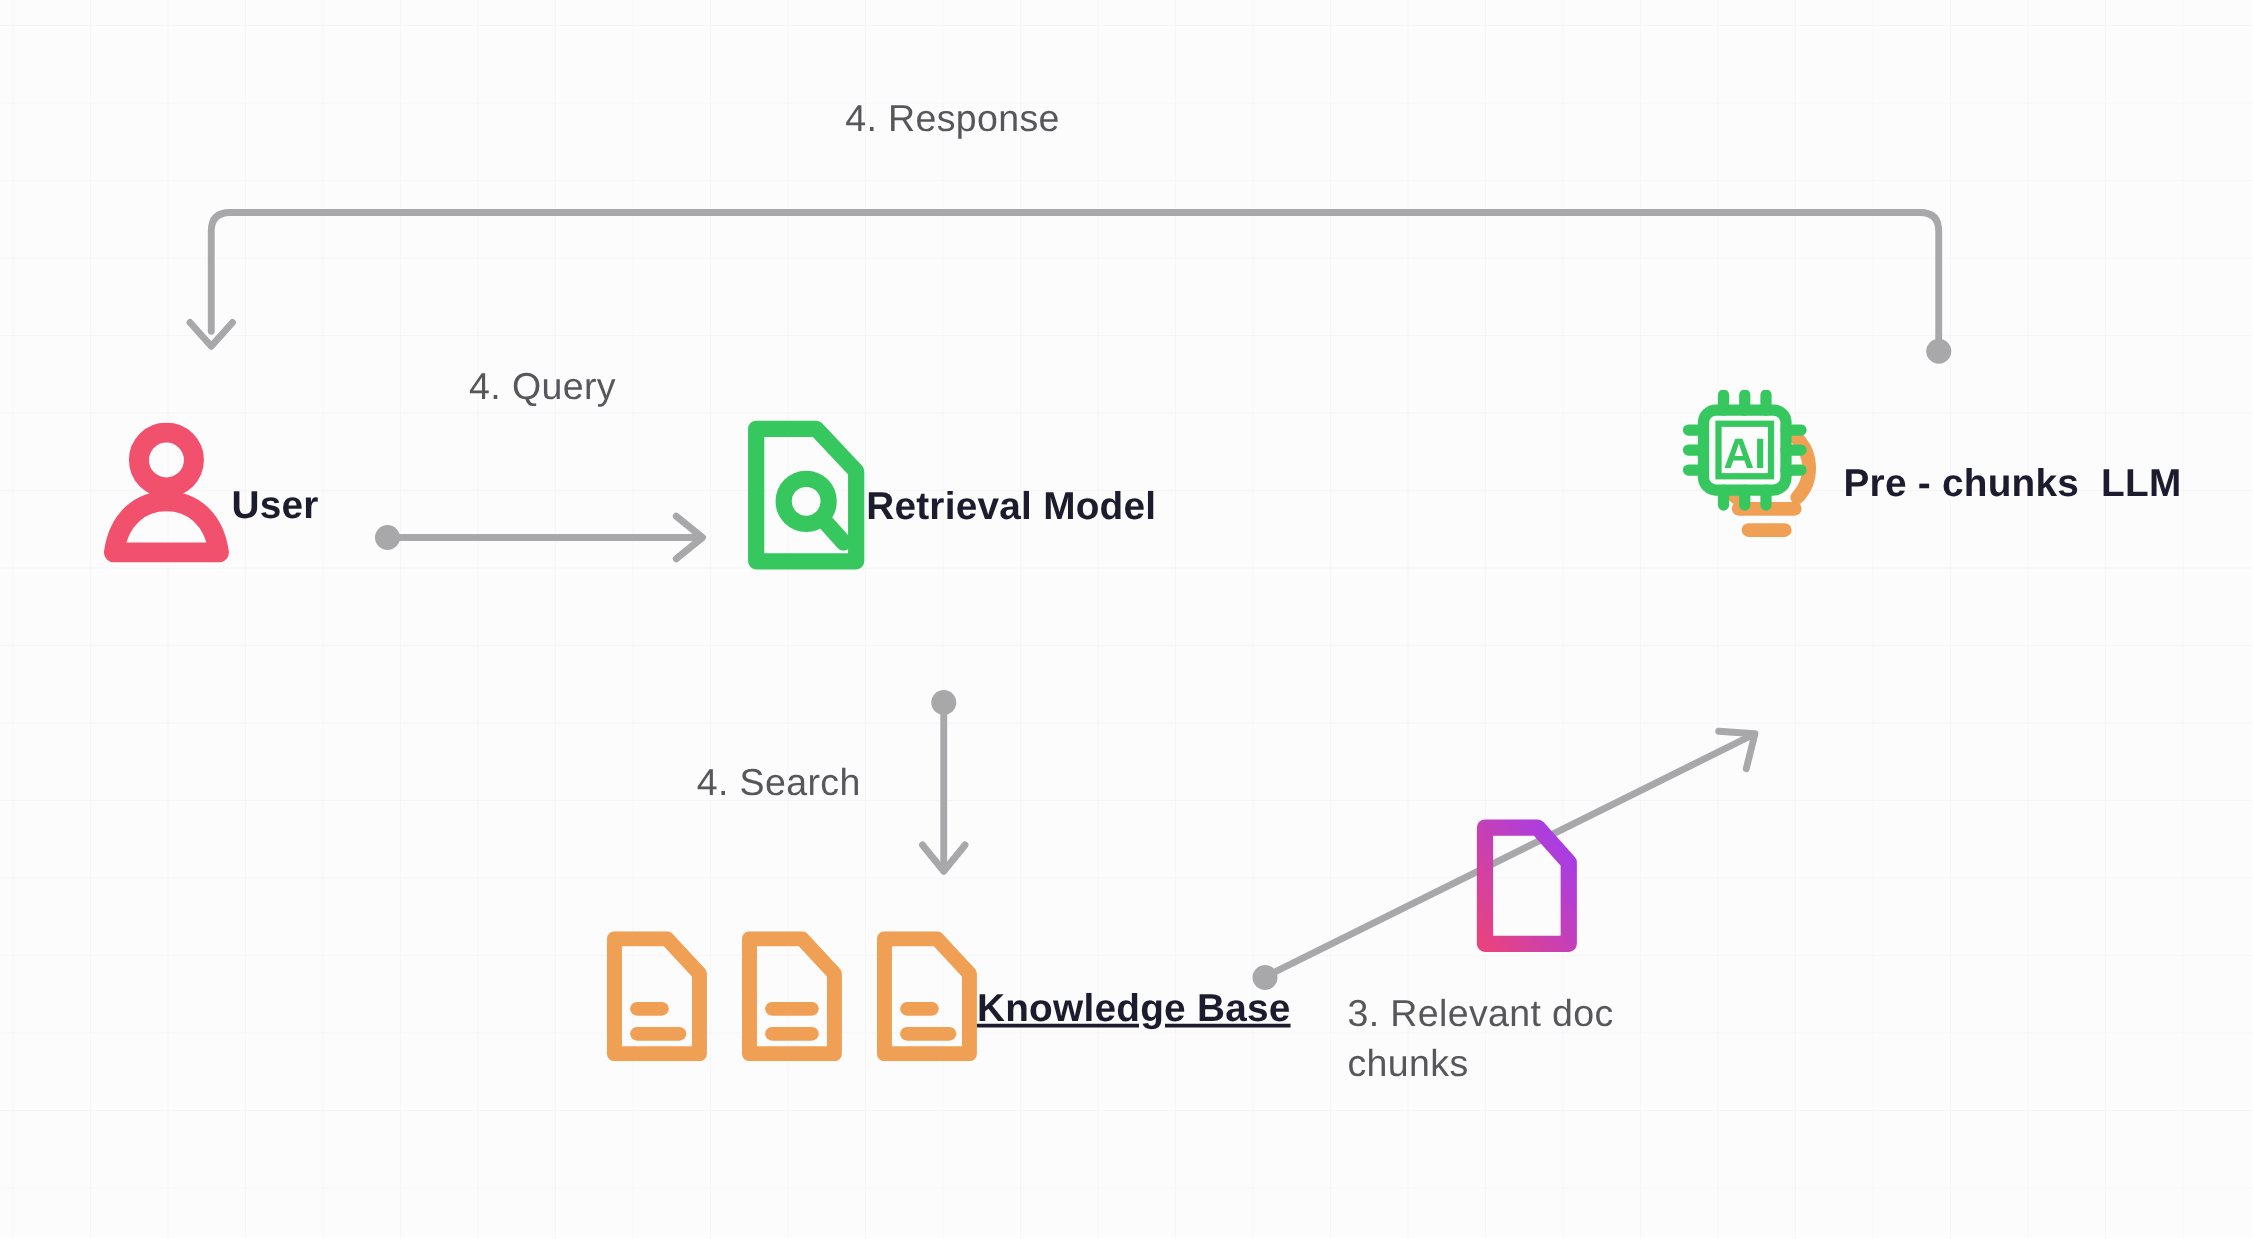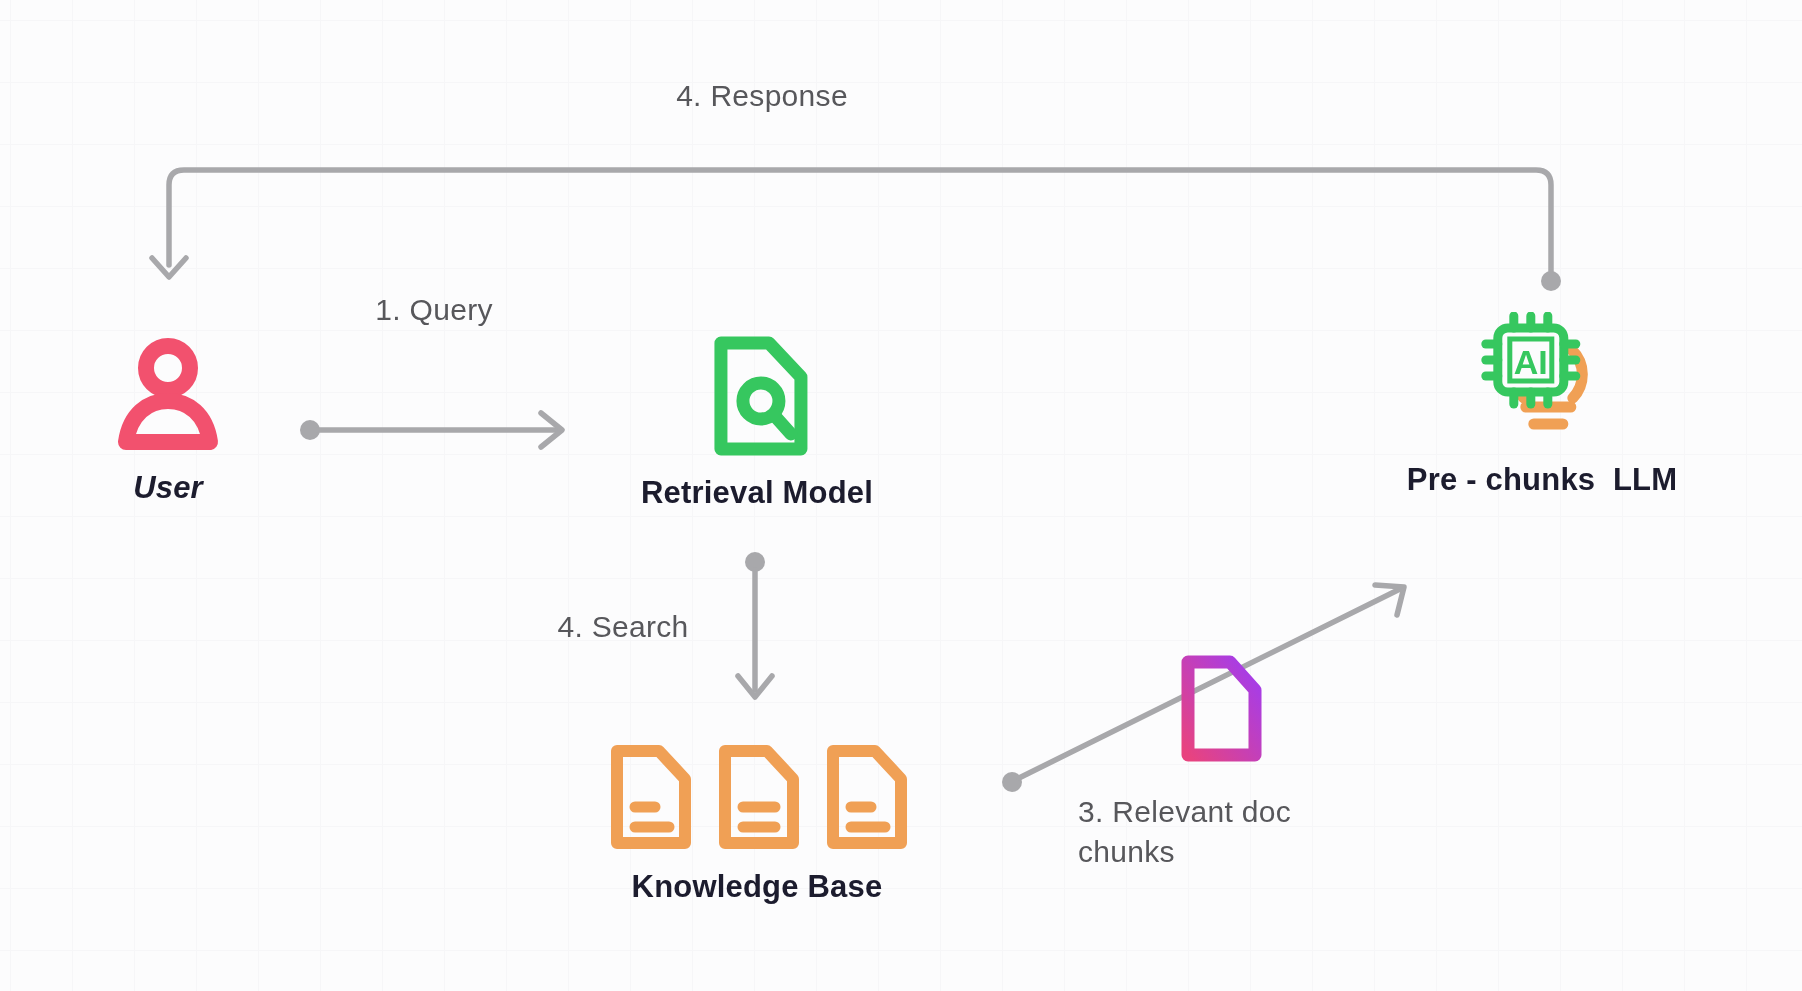--- a/index.html
+++ b/index.html
@@ -23,21 +23,21 @@
   #edges {
     position: absolute;
     inset: 0;
     width: 1802px;
     height: 991px;
     pointer-events: none;
   }
   .node {
     position: absolute;
     display: flex;
-    flex-direction: column;
+    flex-direction: row;
     align-items: center;
   }
   .node-label {
     font-weight: bold;
     color: #1c1c2e;
     font-size: 31px;
     letter-spacing: 0.2px;
     white-space: pre;
     text-align: center;
   }
@@ -79,35 +79,35 @@
 
     <g>
       <circle cx="1012" cy="782" r="10" fill="#a8a8ab"></circle>
       <line x1="1019" y1="778" x2="1400" y2="589" stroke="#a8a8ab" stroke-width="5.5" stroke-linecap="round"></line>
       <path d="M 1375 585 L 1404 587 L 1397 615" fill="none" stroke="#a8a8ab" stroke-width="5.5" stroke-linecap="round" stroke-linejoin="round"></path>
     </g>
   </svg>
 
   <div class="edge-label" style="left:762px; top:76px; transform:translateX(-50%);">4. Response</div>
 
-  <div class="edge-label" style="left:434px; top:290px; transform:translateX(-50%);">1. Query</div>
+  <div class="edge-label" style="left:434px; top:290px; transform:translateX(-50%);">4. Query</div>
 
   <div class="edge-label" style="left:623px; top:607px; transform:translateX(-50%);">4. Search</div>
 
   <div class="edge-label" style="left:1078px; top:778px;margin-top:14px;">3. Relevant doc
 chunks</div>
 
   <div class="node" style="left:168px; top:338px; transform:translateX(-50%);">
     <span class="icon-wrap">
       <svg width="104" height="112" viewBox="0 0 104 112" xmlns="http://www.w3.org/2000/svg">
         <circle cx="52" cy="30" r="22" fill="none" stroke="#f2516e" stroke-width="16"></circle>
         <path d="M 10 104 C 14 76 32 63 52 63 C 72 63 90 76 94 104 Z" fill="none" stroke="#f2516e" stroke-width="16" stroke-linejoin="round"></path>
       </svg>
     </span>
-    <div class="node-label" style="margin-top:20px;font-style:italic;">User</div>
+    <div class="node-label" style="margin-top:20px;">User</div>
   </div>
 
   <div class="node" style="left:757px; top:335px; transform:translateX(-50%);">
     <span class="icon-wrap">
       <svg width="104" height="122" viewBox="0 0 104 122" xmlns="http://www.w3.org/2000/svg">
         <path d="M 16 8 L 64 8 L 96 42 L 96 114 L 16 114 Z" fill="none" stroke="#36c75f" stroke-width="13" stroke-linejoin="round"></path>
         <circle cx="56" cy="66" r="18" fill="none" stroke="#36c75f" stroke-width="13"></circle>
         <line x1="69" y1="80" x2="86" y2="99" stroke="#36c75f" stroke-width="13" stroke-linecap="round"></line>
       </svg>
     </span>
@@ -163,21 +163,21 @@
         </svg>
       </span>
       <span class="icon-wrap">
         <svg width="84" height="104" viewBox="0 0 84 104" xmlns="http://www.w3.org/2000/svg">
           <path d="M 10 6 L 52 6 L 78 34 L 78 98 L 10 98 Z" fill="none" stroke="#f0a055" stroke-width="12" stroke-linejoin="round"></path>
           <line x1="28" y1="62" x2="48" y2="62" stroke="#f0a055" stroke-width="11" stroke-linecap="round"></line>
           <line x1="28" y1="82" x2="62" y2="82" stroke="#f0a055" stroke-width="11" stroke-linecap="round"></line>
         </svg>
       </span>
     </div>
-    <div class="node-label" style="margin-top:20px;">Knowledge Base</div>
+    <div class="node-label" style="margin-top:20px;text-decoration:underline;">Knowledge Base</div>
   </div>
 
   <div class="node" style="left:1220px; top:655px; transform:translateX(-50%);">
     <span class="icon-wrap">
       <svg width="84" height="108" viewBox="0 0 84 108" xmlns="http://www.w3.org/2000/svg">
         <defs>
           <linearGradient id="chunkGrad" x1="0" y1="1" x2="1" y2="0">
             <stop offset="0%" stop-color="#e8437f"></stop>
             <stop offset="100%" stop-color="#a13cf0"></stop>
           </linearGradient>

